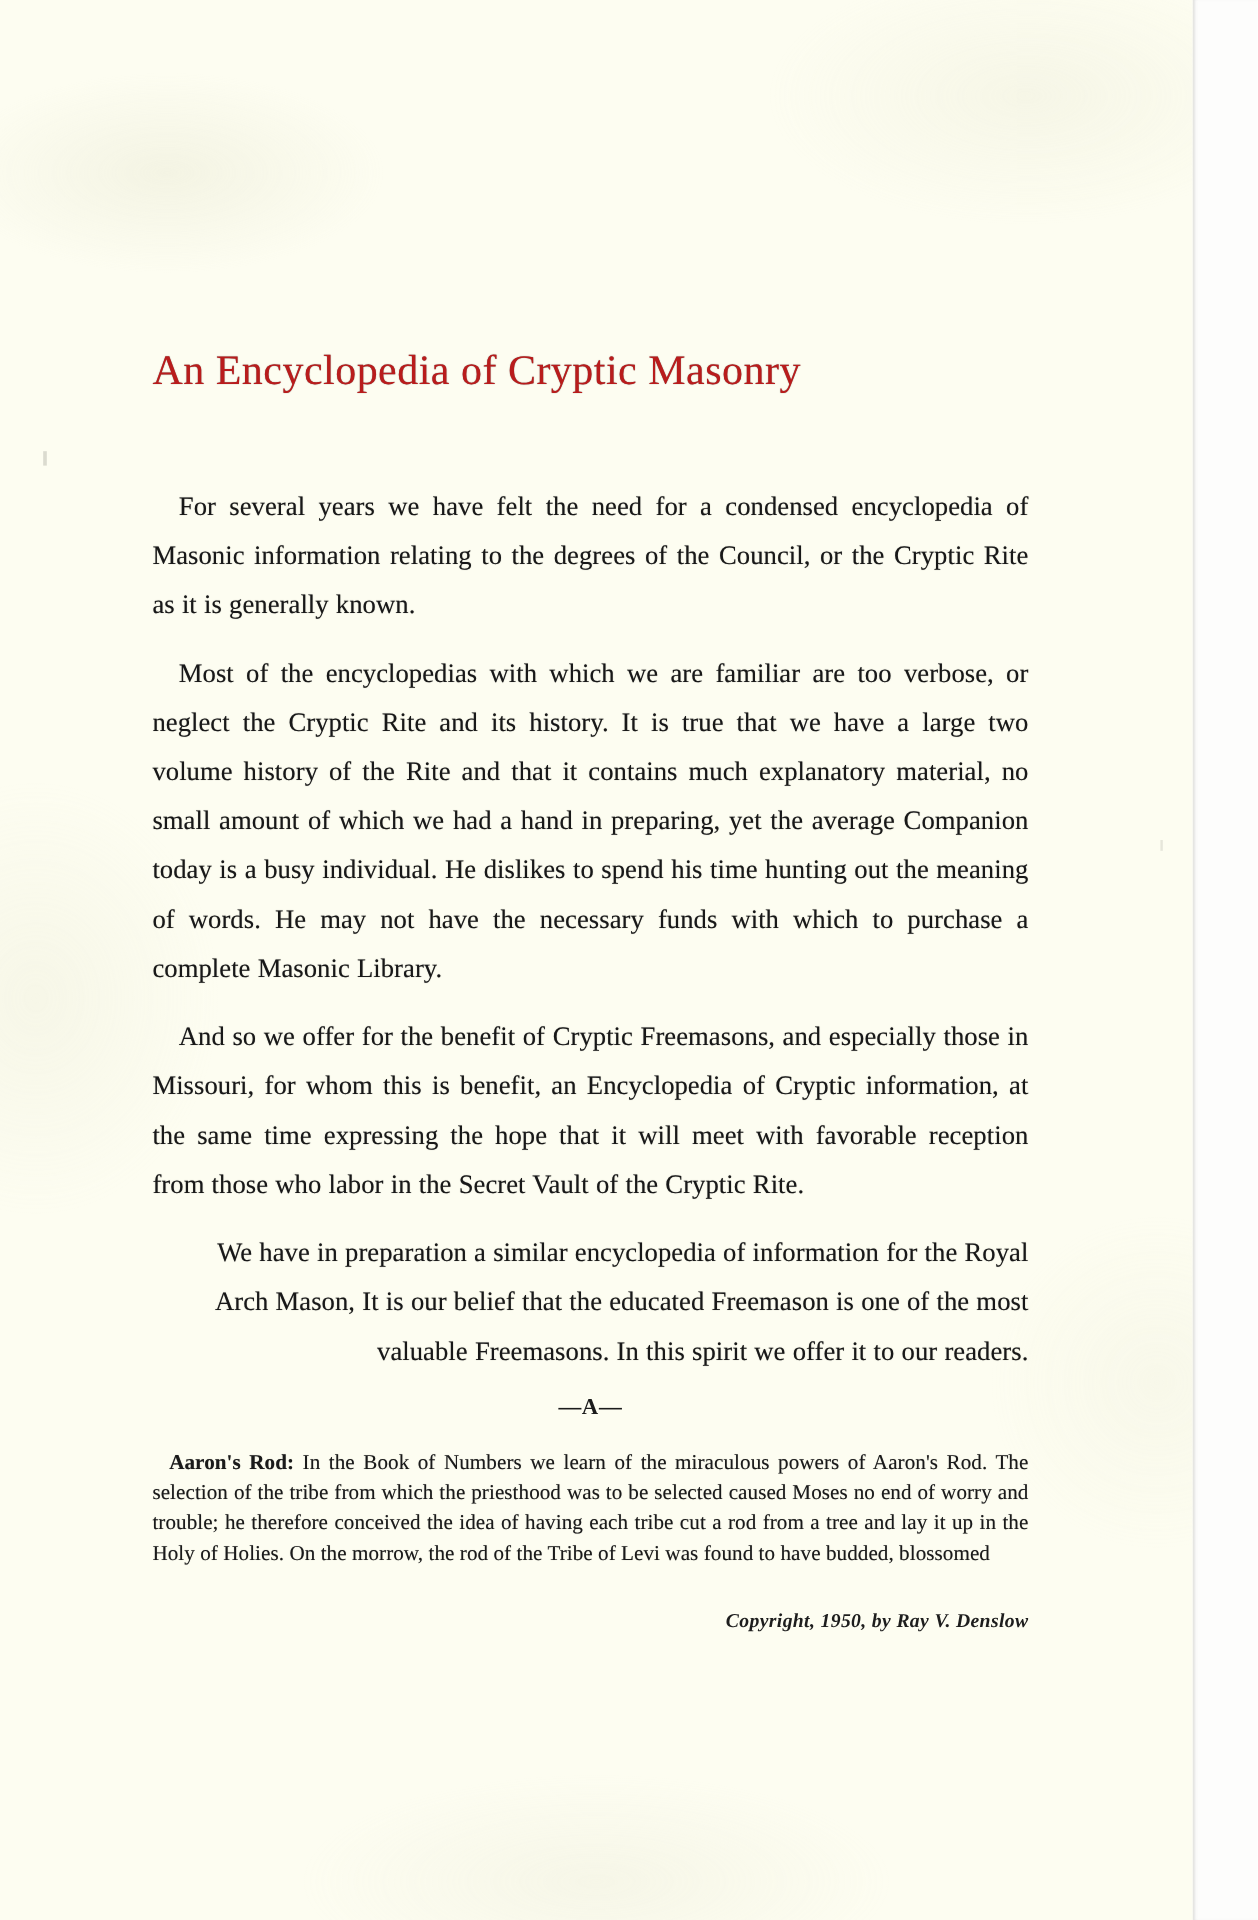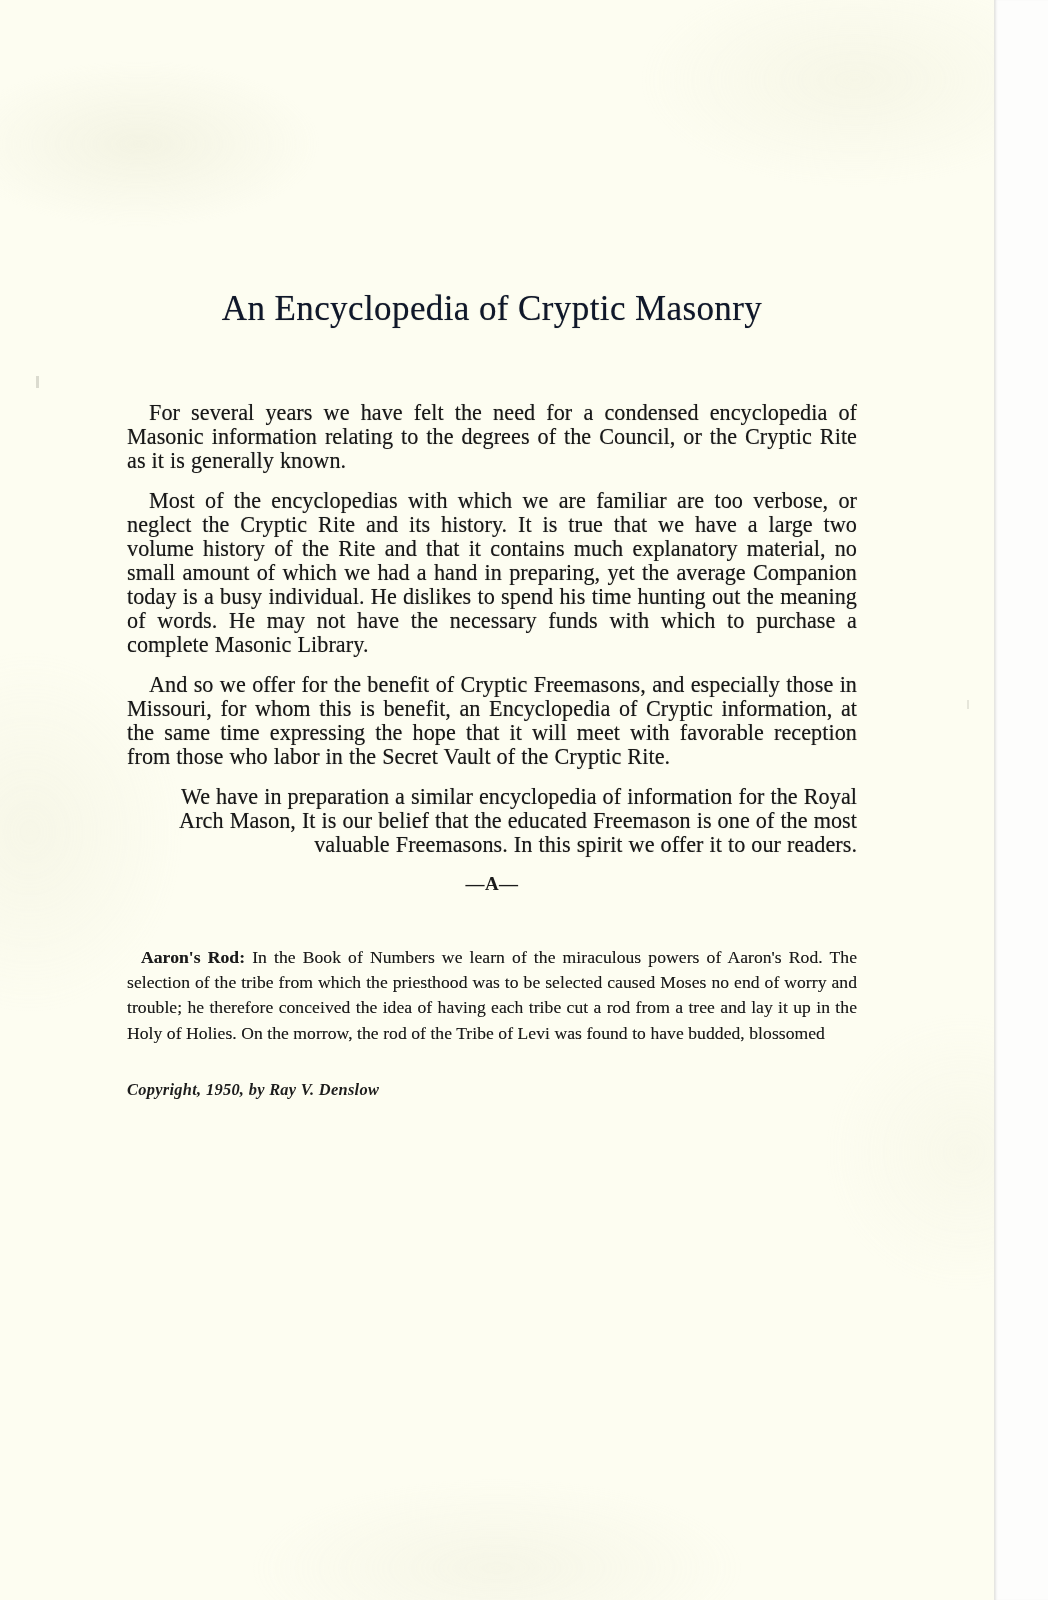--- a/index.html
+++ b/index.html
@@ -67,40 +67,39 @@
     position: absolute;
     left: 127px;
     top: 0;
     width: 730px;
     color: #161616;
   }
 
   #page-title {
     margin: 0;
     padding-top: 290px;
-    text-align: center;
     font-family: "Liberation Serif", "DejaVu Serif", serif;
     font-weight: 400;
     font-size: 35px;
     letter-spacing: .4px;
     line-height: 1.1;
-    color: #0f172a;
+    color: #b91c1c;
     text-shadow: 0 0 .8px rgba(20,20,20,.55);
   }
 
   #preface {
     margin: 0;
     padding-top: 72px;
   }
   .preface-para {
     margin: 0 0 0 0;
     text-indent: 22px;
     text-align: justify;
     font-size: 22.2px;
-    line-height: 24px;
+    line-height: 41px;
     letter-spacing: .05px;
     word-spacing: .4px;
     color: #181818;
     text-shadow: 0 0 .7px rgba(25,25,25,.5);
   }
   .preface-para + .preface-para { margin-top: 16px; }
   .preface-para:last-child { text-align: right; }
 
   #section-divider {
     margin: 0;
@@ -128,30 +127,30 @@
   }
   .entry-term {
     font-weight: 700;
   }
   
   .entry-tail { display: inline; }
 
   #copyright-line {
     margin: 0;
     padding-top: 34px;
-    text-align: left;
+    text-align: right;
     font-style: italic;
     font-weight: 700;
     font-size: 16.4px;
     letter-spacing: .3px;
     color: #1d1d1d;
   }
 
   
-  #entry-list .entry { filter: none; margin-top: 28px; }
+  #entry-list .entry { filter: none; }
 </style>
 </head>
 <body>
 
 <div id="scan-sheet">
 
   <div id="page-surface"></div>
   <div id="paper-noise"></div>
   <div id="scan-gutter"></div>
 

